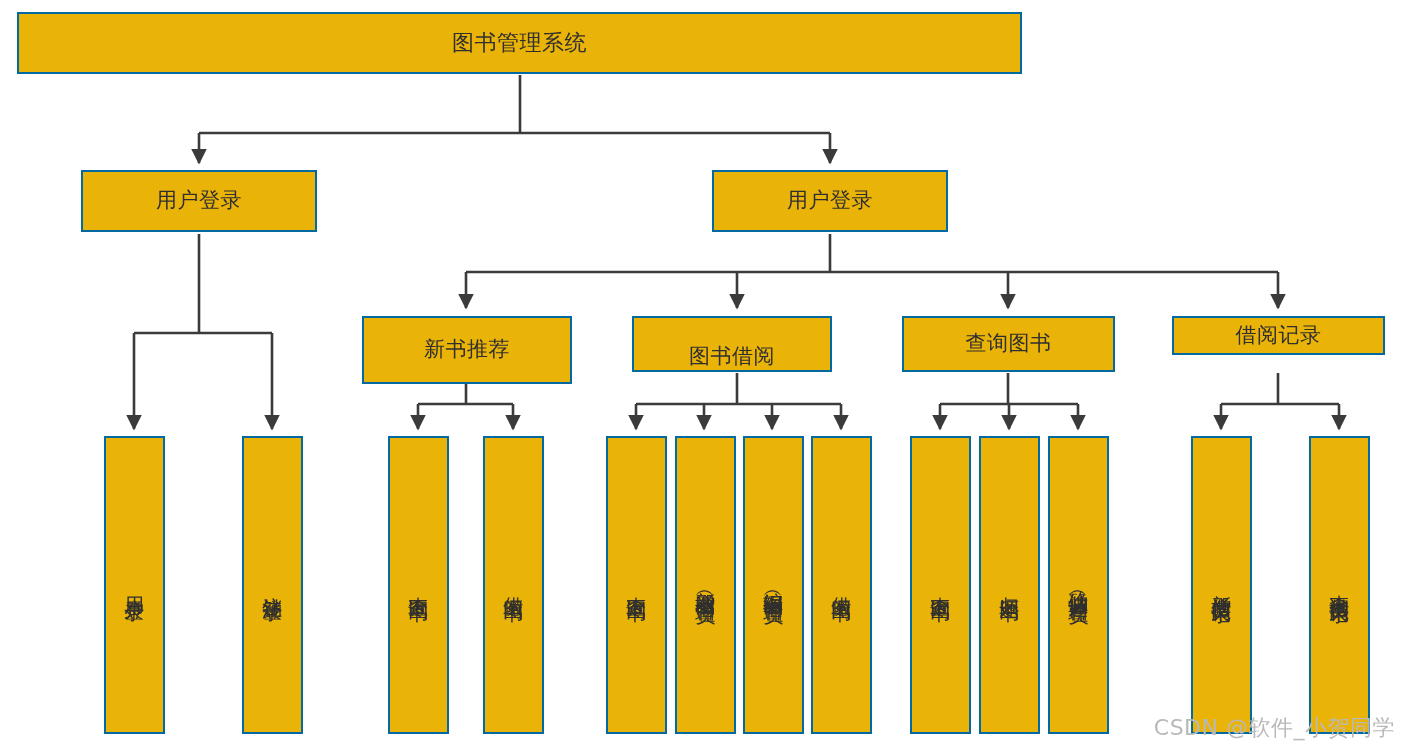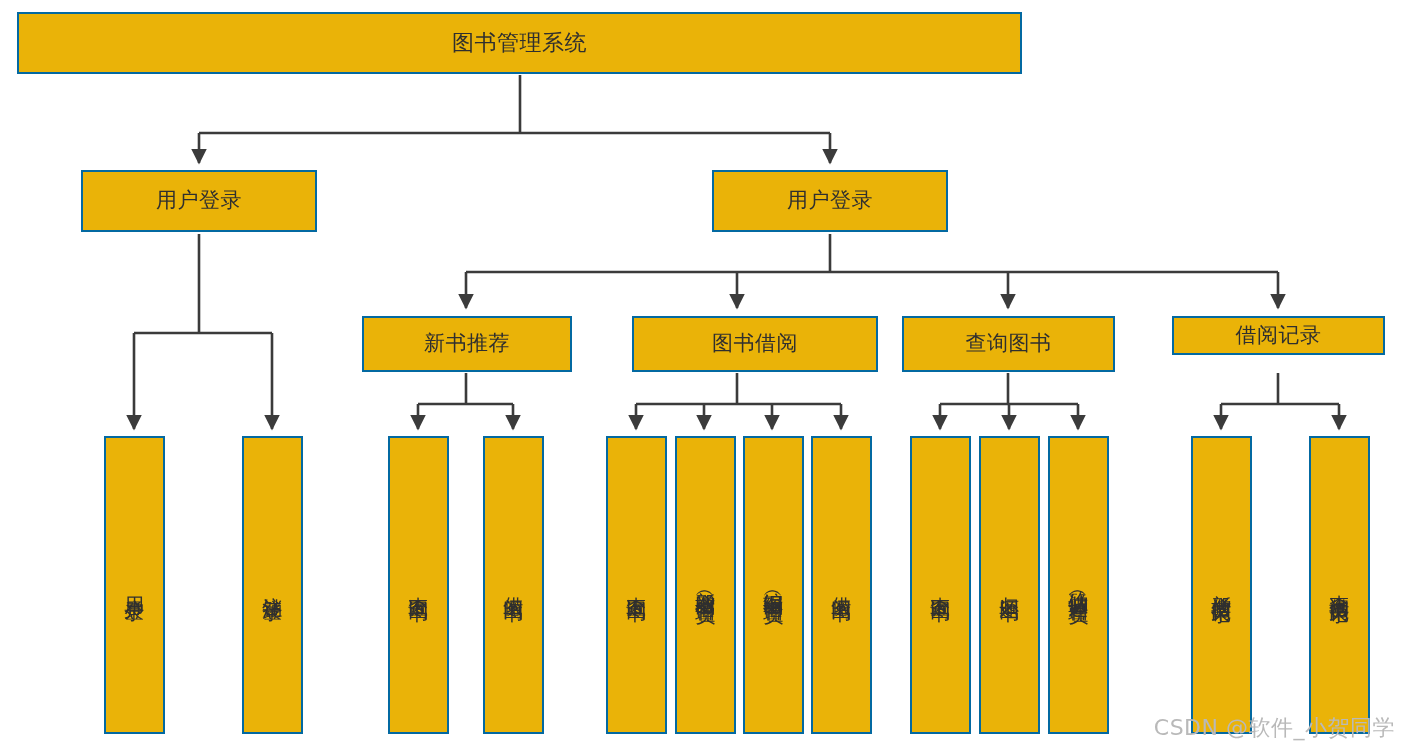--- a/index.html
+++ b/index.html
@@ -122,24 +122,24 @@
     <span class="node-label">图书管理系统</span>
   </div>
 
   <div class="node-box" style="left:81px; top:170px; width:236px; height:62px;">
     <span class="node-label">用户登录</span>
   </div>
   <div class="node-box" style="left:712px; top:170px; width:236px; height:62px;">
     <span class="node-label">用户登录</span>
   </div>
 
-  <div class="node-box" style="left:362px; top:316px; width:210px; height:56px;">
+  <div class="node-box" style="left:362px; top:316px; width:210px; height:68px;">
     <span class="node-label">新书推荐</span>
   </div>
-  <div class="node-box" style="left:632px; top:316px; width:246px; height:56px;">
+  <div class="node-box" style="left:632px; top:316px; width:200px; height:56px;align-items:flex-end;">
     <span class="node-label">图书借阅</span>
   </div>
   <div class="node-box" style="left:902px; top:316px; width:213px; height:56px;">
     <span class="node-label">查询图书</span>
   </div>
   <div class="node-box" style="left:1172px; top:316px; width:213px; height:39px;">
     <span class="node-label">借阅记录</span>
   </div>
 
   <div class="node-box vertical" style="left:104px; top:436px; width:61px; height:298px;">

